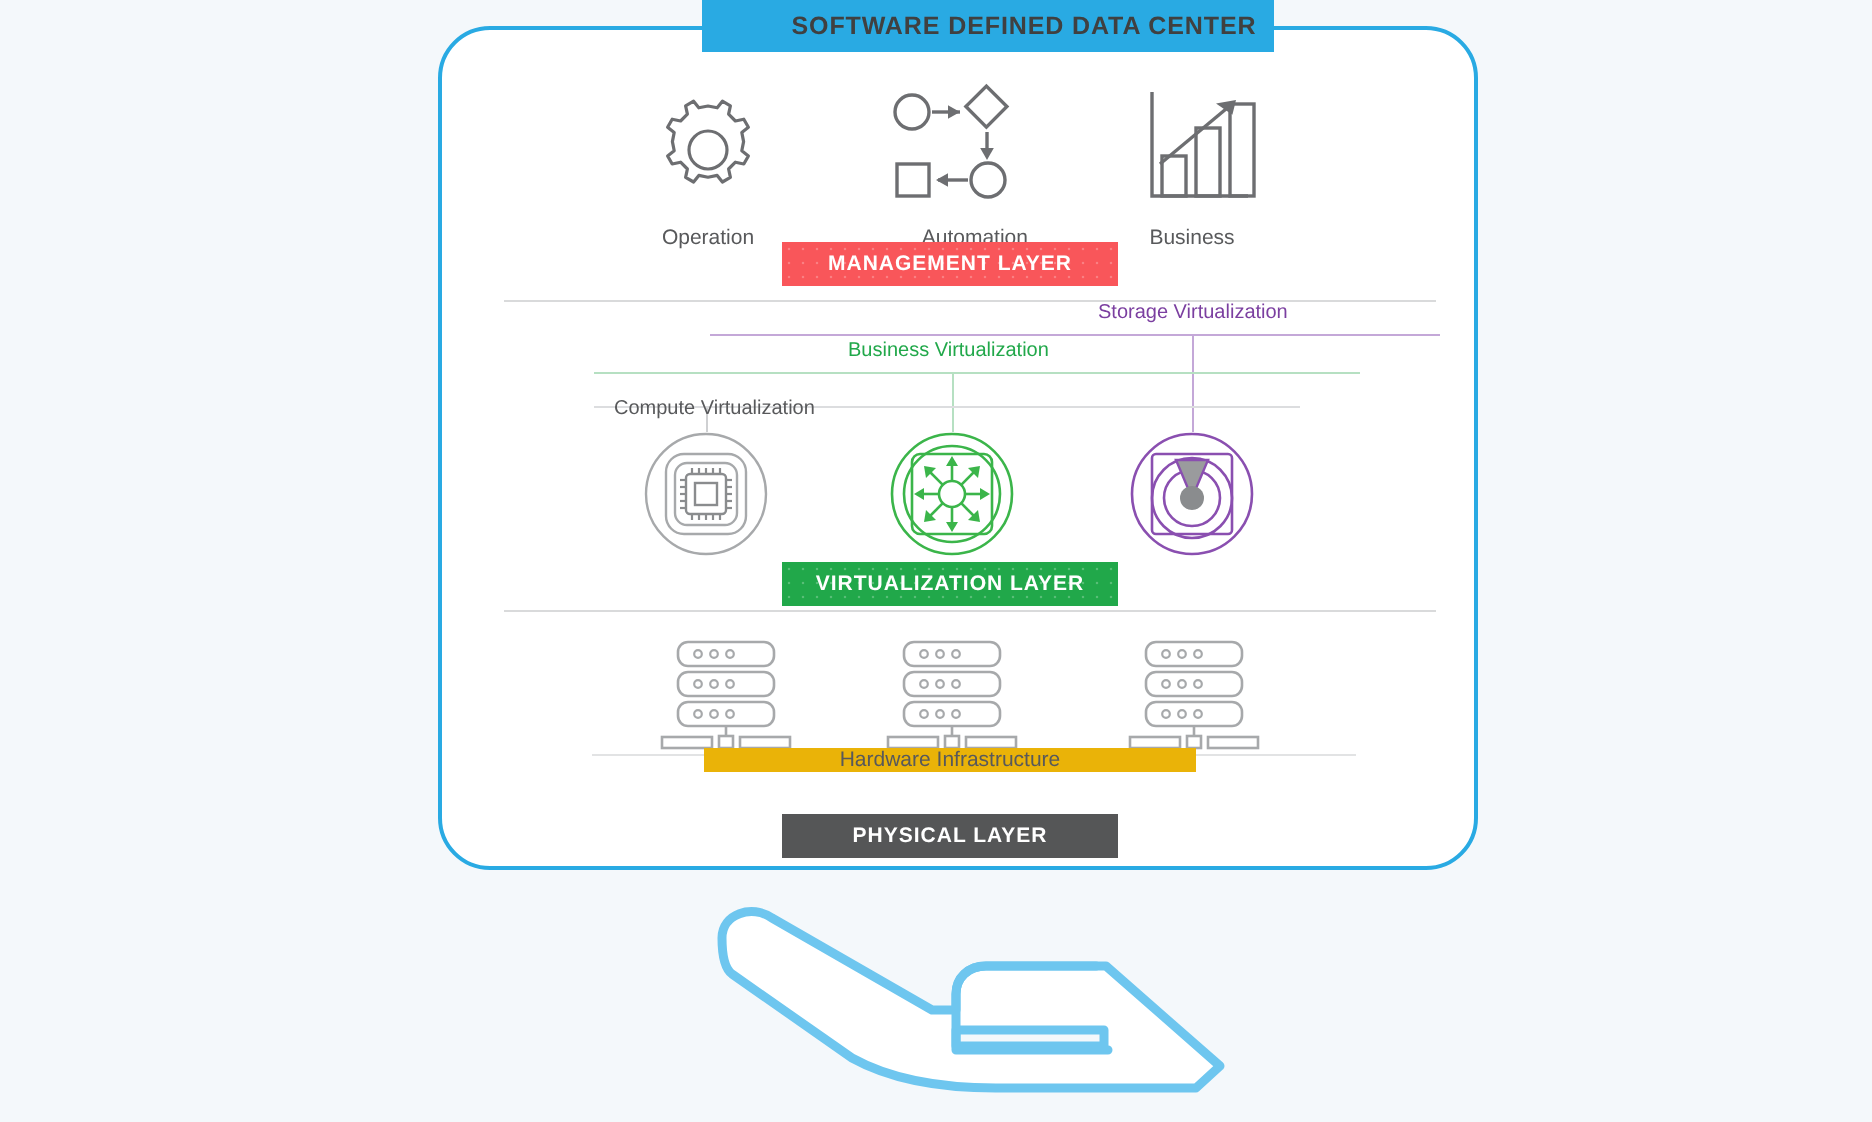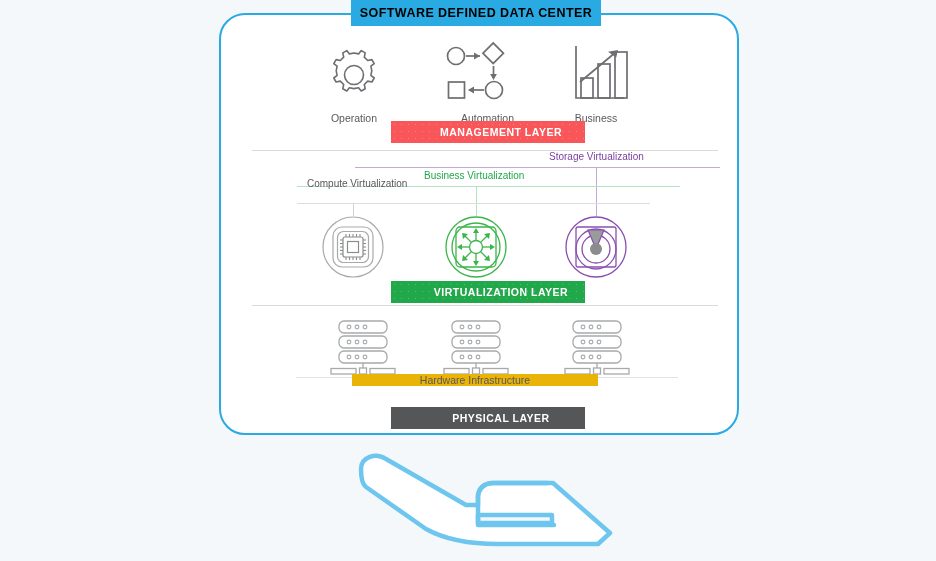--- a/index.html
+++ b/index.html
@@ -13,30 +13,30 @@
 
   
   .card{
     position:absolute;left:219px;top:13px;width:520px;height:422px;
     background:#ffffff;border:2px solid #29aae3;border-radius:26px;
     box-sizing:border-box;
   }
   
   .title-ribbon{
     position:absolute;left:351px;top:0px;width:250px;height:26px;
-    background:#29aae3;color:#000000;
+    background:#29aae3;color:#404040;
     display:flex;align-items:center;justify-content:center;
-    font-size:12.5px;font-weight:bold;letter-spacing:.45px;
+    font-size:12.5px;font-weight:bold;letter-spacing:.45px;padding-left:36px;
   }
 
   
   .badge{
     position:absolute;height:22px;width:168px;left:391px;
     display:flex;align-items:center;justify-content:center;
-    color:#fff;font-size:10.5px;font-weight:bold;letter-spacing:.5px;padding-left:26px;
+    color:#fff;font-size:10.5px;font-weight:bold;letter-spacing:.5px;
   }
   .badge .dots{
     position:absolute;left:0;top:0;right:0;bottom:0;
     background-image:radial-gradient(rgba(255,255,255,.45) .7px, transparent .8px);
     background-size:7px 7px;
     opacity:.55;pointer-events:none;
   }
   .badge span.lbl{position:relative;z-index:2;}
   #badge-mgmt{top:121px;background:#f9565a;}
   #badge-virt{top:281px;background:#21a84a;}
@@ -65,21 +65,21 @@
   .vdrop{position:absolute;width:1px;}
 
   #lbl-storage{left:549px;top:151px;color:#7b3fa0;}
   #line-storage{left:355px;top:167px;width:365px;background:#c4a8d8;}
   #drop-storage{left:596px;top:168px;height:48px;background:#c4a8d8;}
 
   #lbl-network{left:424px;top:170px;color:#21a84a;}
   #line-network{left:297px;top:186px;width:383px;background:#b6e0c2;}
   #drop-network{left:476px;top:187px;height:29px;background:#b6e0c2;}
 
-  #lbl-compute{left:307px;top:178px;color:#58595b;text-align:center;}
+  #lbl-compute{left:307px;top:199px;color:#58595b;text-align:center;}
   #line-compute{left:297px;top:203px;width:353px;background:#dcdddf;}
   #drop-compute{left:353px;top:204px;height:12px;background:#cfd0d2;}
 
   
   .vcircle{position:absolute;width:62px;height:62px;}
   #vc-compute{left:322px;top:216px;}
   #vc-network{left:445px;top:216px;}
   #vc-storage{left:565px;top:216px;}
 
   

